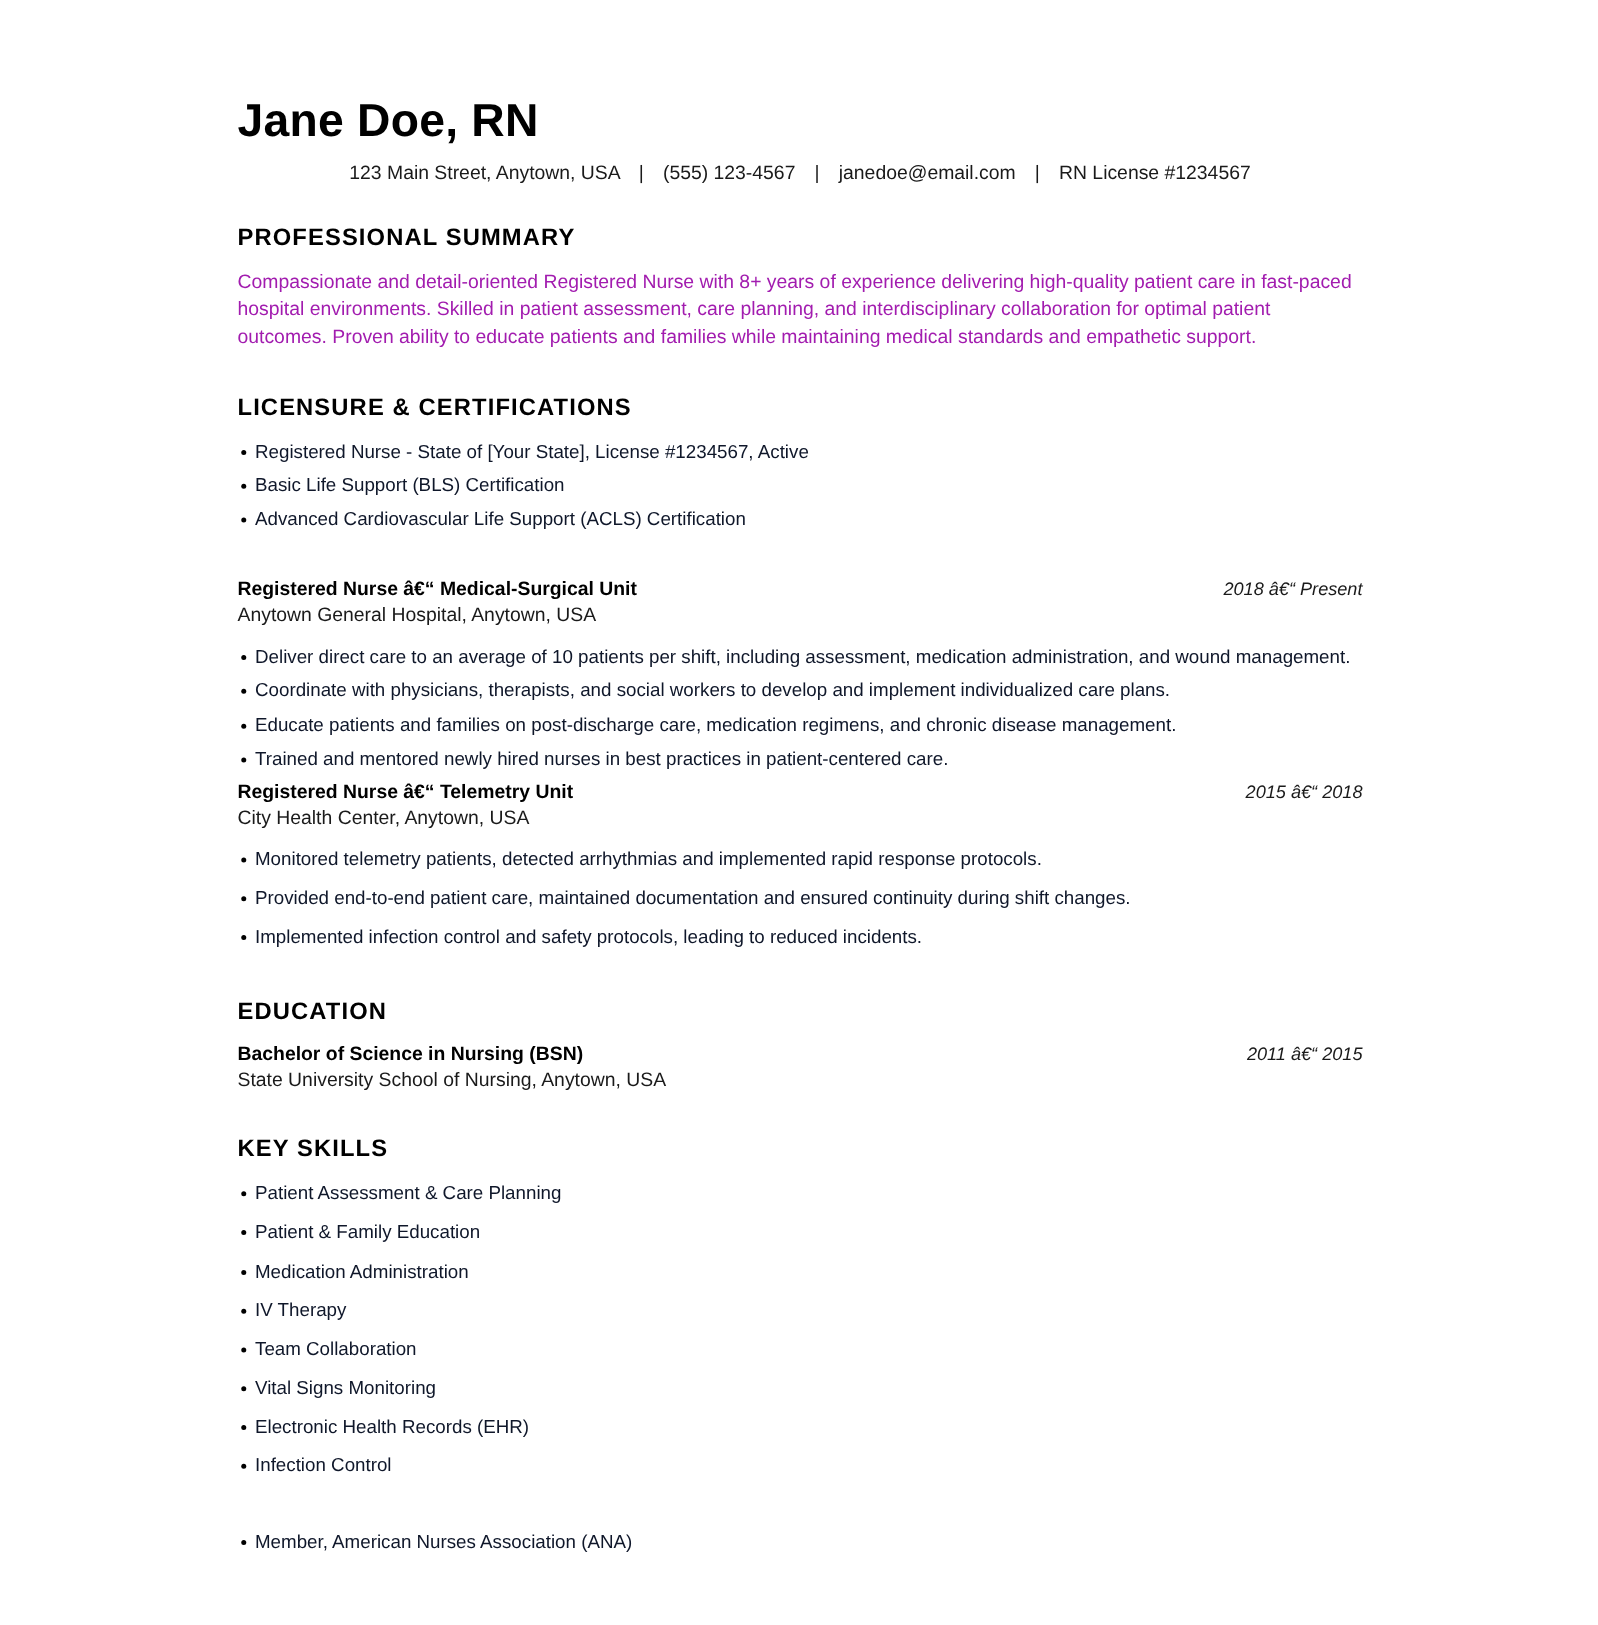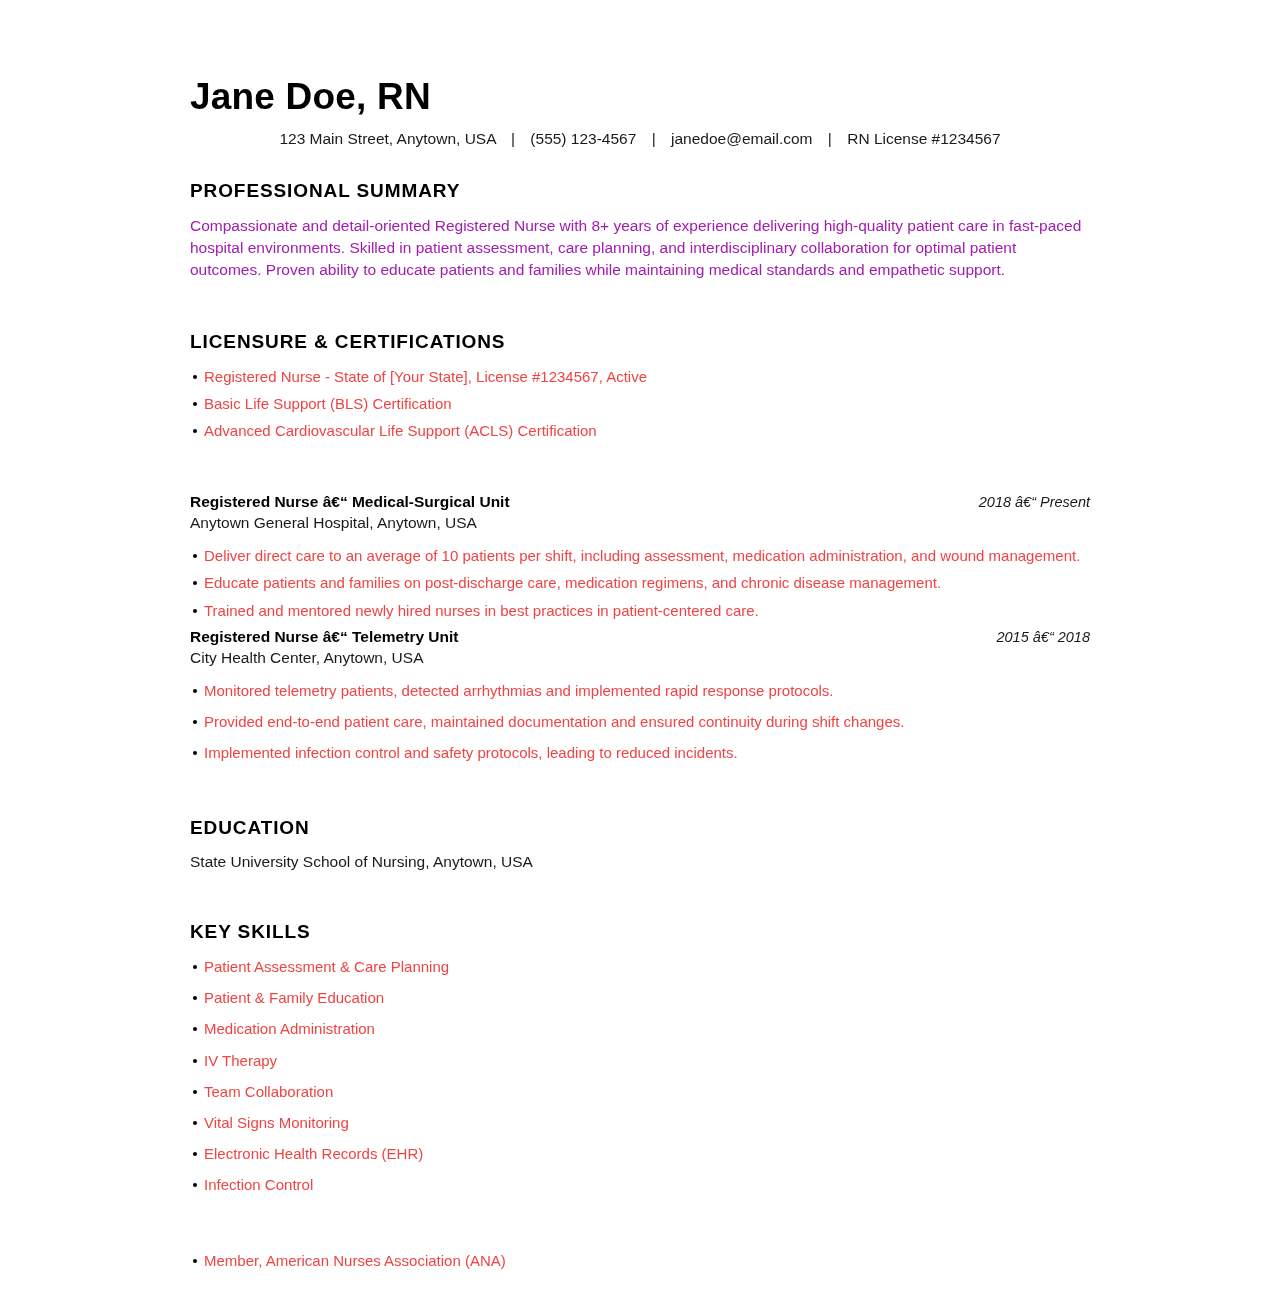--- a/index.html
+++ b/index.html
@@ -45,21 +45,21 @@
     text-align: center;
   }
   .contact-sep {
     display: inline-block;
     padding: 0 11px;
     color: #1a1a1a;
   }
 
   
   .section {
-    margin: 17px 0 6px 0;
+    margin: 2px 0 6px 0;
   }
   .section-title {
     font-size: 19px;
     font-weight: bold;
     letter-spacing: 0.9px;
     margin: 0 0 13px 0;
     color: #000;
     text-transform: uppercase;
   }
   .gap-md { height: 20px; }
@@ -78,21 +78,21 @@
     list-style: none;
     margin: 0;
     padding: 0;
   }
   ul.bullets li {
     position: relative;
     font-size: 15px;
     line-height: 1.48;
     padding-left: 14px;
     margin: 0 0 7px 0;
-    color: #ef4444;
+    color: #0f172a;
   }
   ul.bullets li:last-child { margin-bottom: 0; }
   ul.bullets li::before {
     content: "";
     position: absolute;
     left: 3px;
     top: 9px;
     width: 4px;
     height: 4px;
     border-radius: 50%;
@@ -169,20 +169,21 @@
     <div class="section">
 
       <div class="entry">
         <div class="entry-head">
           <span class="entry-title">Registered Nurse â€“ Medical-Surgical Unit</span>
           <span class="entry-dates">2018 â€“ Present</span>
         </div>
         <div class="entry-org">Anytown General Hospital, Anytown, USA</div>
         <ul class="bullets tight entry-bullets">
           <li>Deliver direct care to an average of 10 patients per shift, including assessment, medication administration, and wound management.</li>
+          <li>Coordinate with physicians, therapists, and social workers to develop and implement individualized care plans.</li>
           <li>Educate patients and families on post-discharge care, medication regimens, and chronic disease management.</li>
           <li>Trained and mentored newly hired nurses in best practices in patient-centered care.</li>
         </ul>
       </div>
 
       <div class="entry">
         <div class="entry-head">
           <span class="entry-title">Registered Nurse â€“ Telemetry Unit</span>
           <span class="entry-dates">2015 â€“ 2018</span>
         </div>
@@ -193,20 +194,24 @@
           <li>Implemented infection control and safety protocols, leading to reduced incidents.</li>
         </ul>
       </div>
     </div>
 
     <div class="gap-lg"></div>
 
     <div class="section">
       <h2 class="section-title">EDUCATION</h2>
       <div class="entry">
+        <div class="entry-head">
+          <span class="entry-title">Bachelor of Science in Nursing (BSN)</span>
+          <span class="entry-dates">2011 â€“ 2015</span>
+        </div>
         <div class="entry-org">State University School of Nursing, Anytown, USA</div>
       </div>
     </div>
 
     <div class="gap-md"></div>
 
     <div class="section">
       <h2 class="section-title">KEY SKILLS</h2>
       <ul class="bullets wide">
         <li>Patient Assessment &amp; Care Planning</li>

